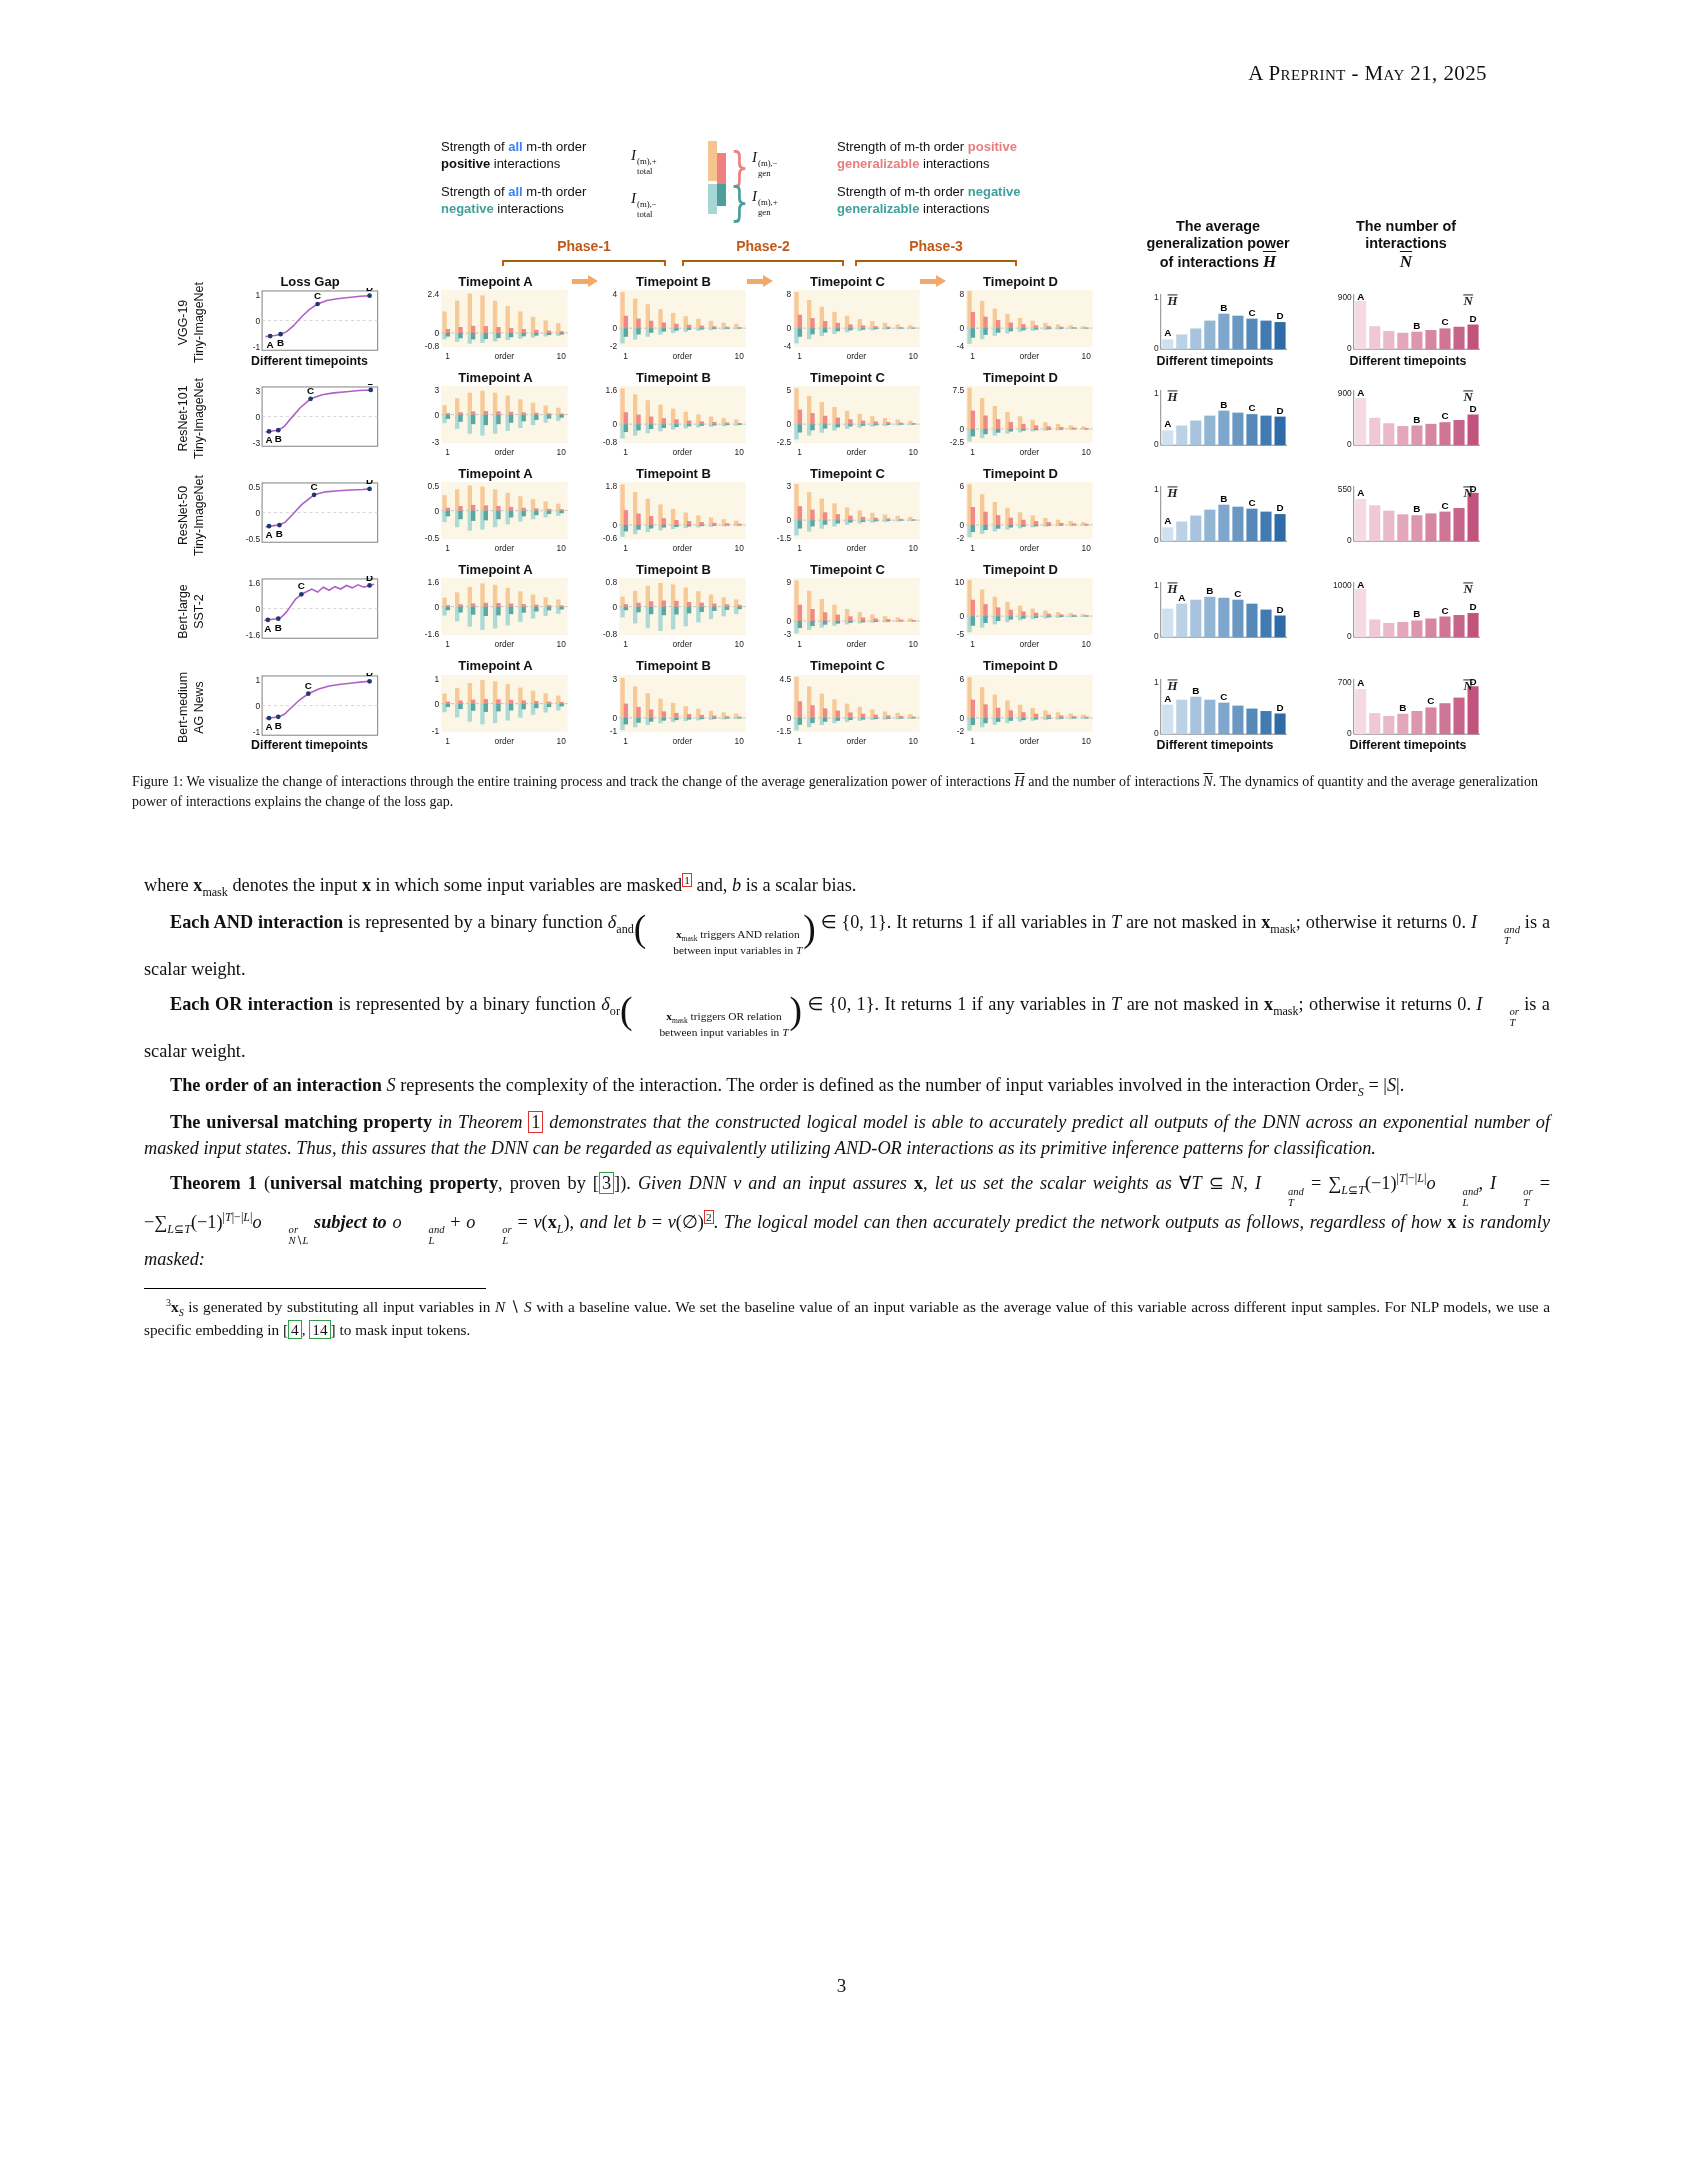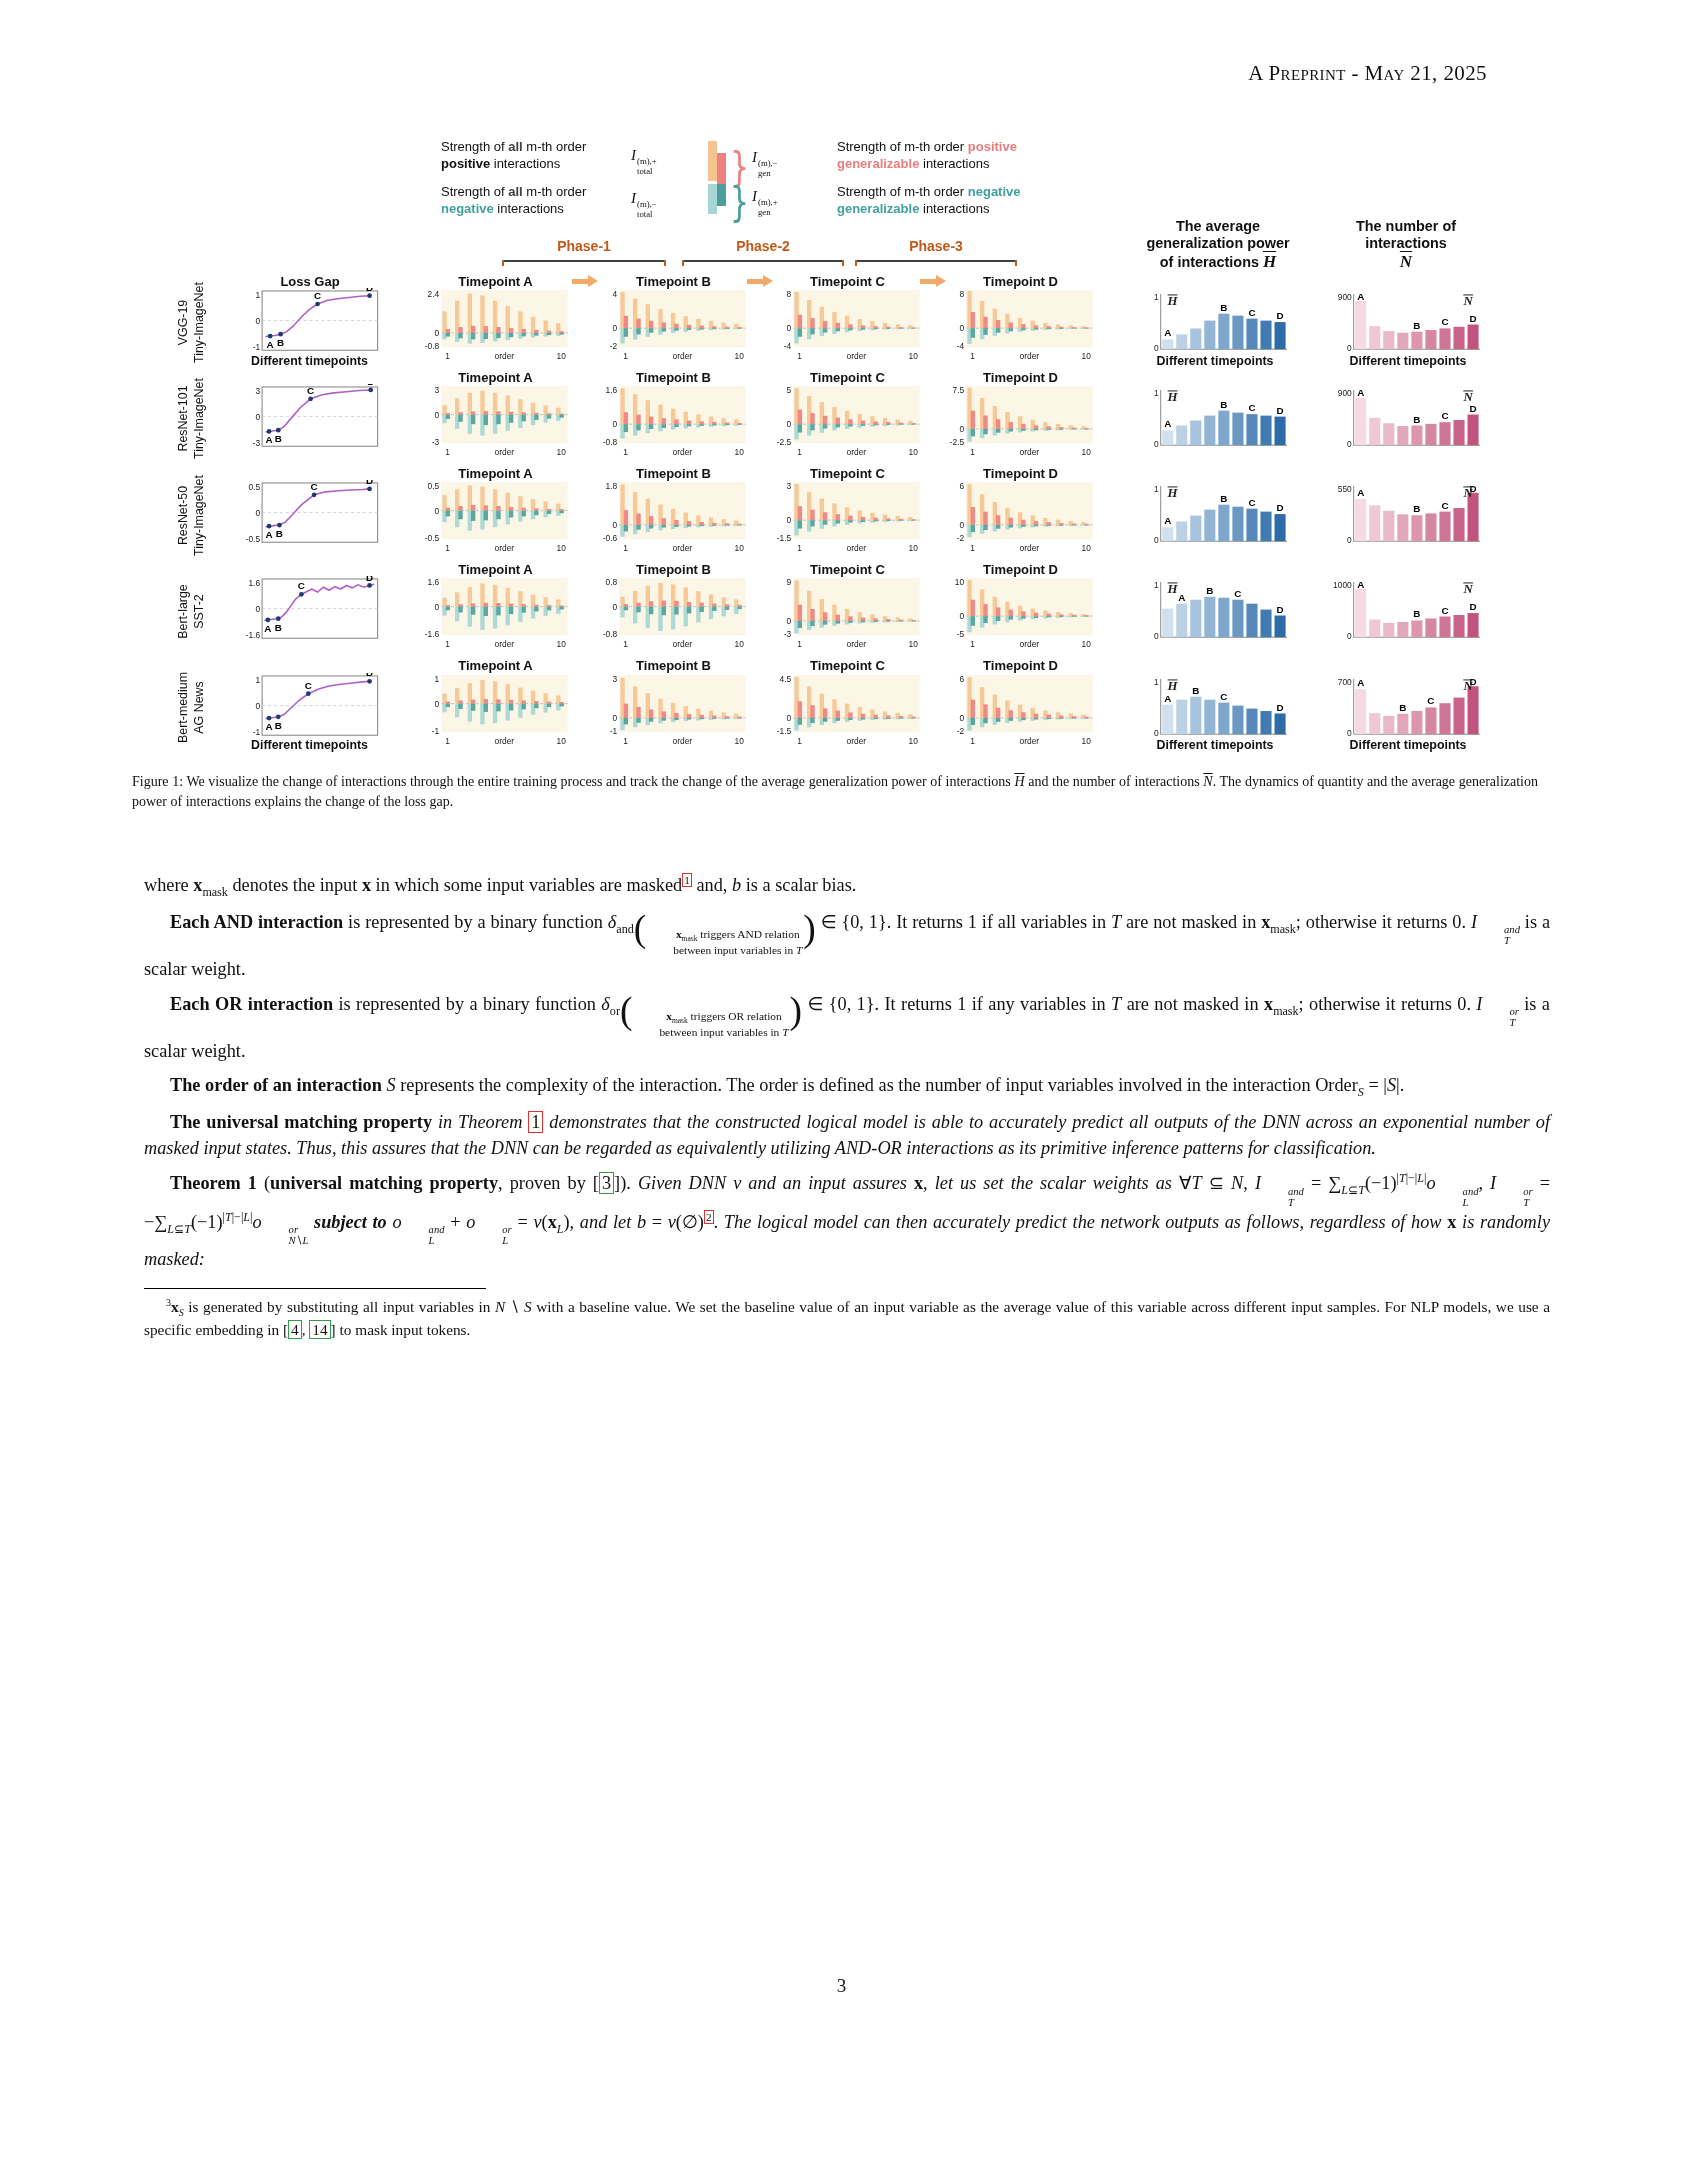--- a/index.html
+++ b/index.html
@@ -3,28 +3,28 @@
 <meta charset="utf-8">
 <style>
   *{margin:0;padding:0;box-sizing:border-box}
   html,body{background:#ffffff}
   .page{position:relative;width:1683px;height:2178px;background:#fff;color:#111;
         font-family:"Liberation Serif",serif;overflow:hidden}
   .preprint{position:absolute;top:61px;right:196px;font-size:21px;font-variant:small-caps;letter-spacing:0.4px}
   
   .figure{position:absolute;left:144px;top:127px;width:1406px;height:644px;font-family:"Liberation Sans",sans-serif}
   .lg{position:absolute;font-size:13px;line-height:1.3}
-  .hl-o{color:#404040}.hl-p{color:#e97e7e}.hl-t{color:#41a09c}
+  .hl-o{color:#3b82f6}.hl-p{color:#e97e7e}.hl-t{color:#41a09c}
   .sym{position:absolute;font-family:"Liberation Serif",serif;font-style:italic;font-size:15px}
   .ss{display:inline-flex;flex-direction:column;font-size:58%;line-height:1.08;vertical-align:-0.5em;
       font-style:normal;text-align:left;margin-left:1px}
   .lgbar{position:absolute}
   .lgbrace{position:absolute;font-size:30px;line-height:1;font-family:"DejaVu Sans",sans-serif;
            transform:scaleY(1.35);transform-origin:top center}
-  .phase{position:absolute;top:111px;height:24px;border-bottom:2px solid #404040;text-align:center;
+  .phase{position:absolute;top:111px;height:24px;border-bottom:2px solid #a16207;text-align:center;
          color:#c05a18;font-weight:bold;font-size:14px}
   .phase::before,.phase::after{content:'';position:absolute;bottom:-6px;width:2px;height:6px;background:#c05a18}
   .phase::before{left:0}.phase::after{right:0}
   .tarrow{position:absolute;top:148px;width:30px;height:12px}
   .tarrow::before{content:'';position:absolute;left:2px;top:3.5px;width:16px;height:5px;background:#f2a968}
   .tarrow::after{content:'';position:absolute;left:18px;top:0;width:0;height:0;
                  border-left:10px solid #f2a968;border-top:6px solid transparent;border-bottom:6px solid transparent}
   .colhdr{position:absolute;top:91px;text-align:center;font-weight:bold;font-size:14.4px;line-height:1.18}
   .calsym{font-family:"Liberation Serif",serif;font-size:17px;font-style:italic}
   .ovl{text-decoration:overline}

